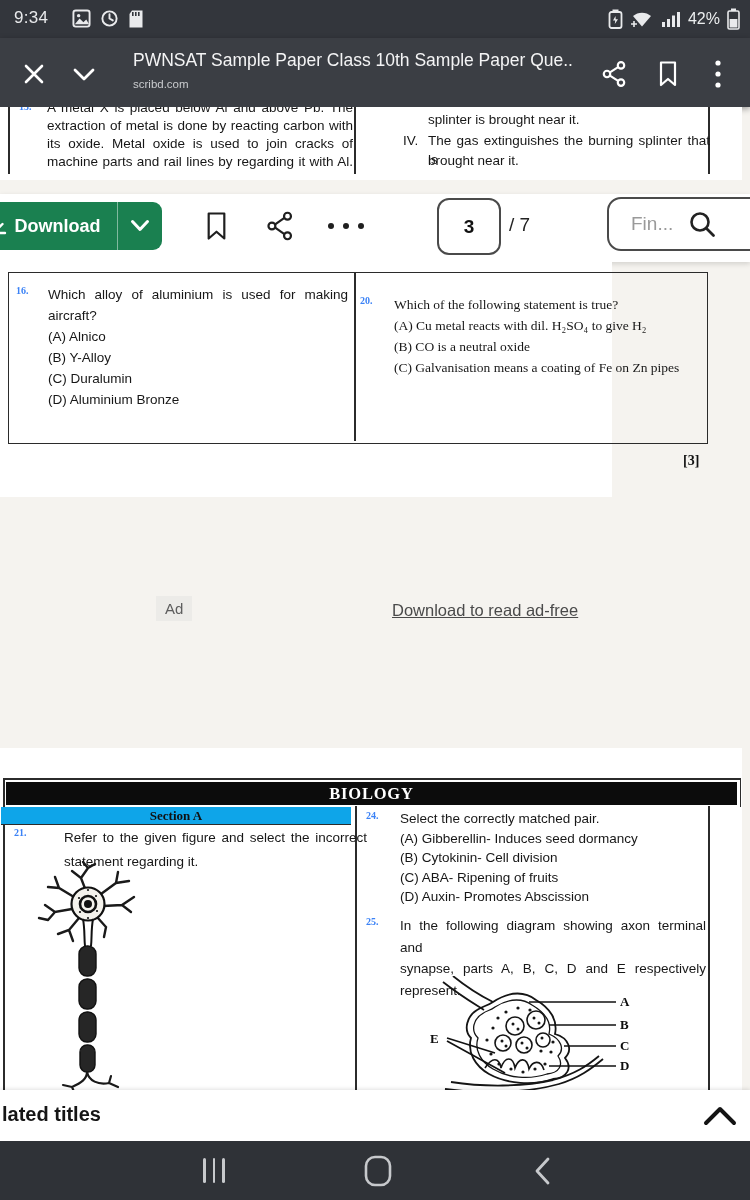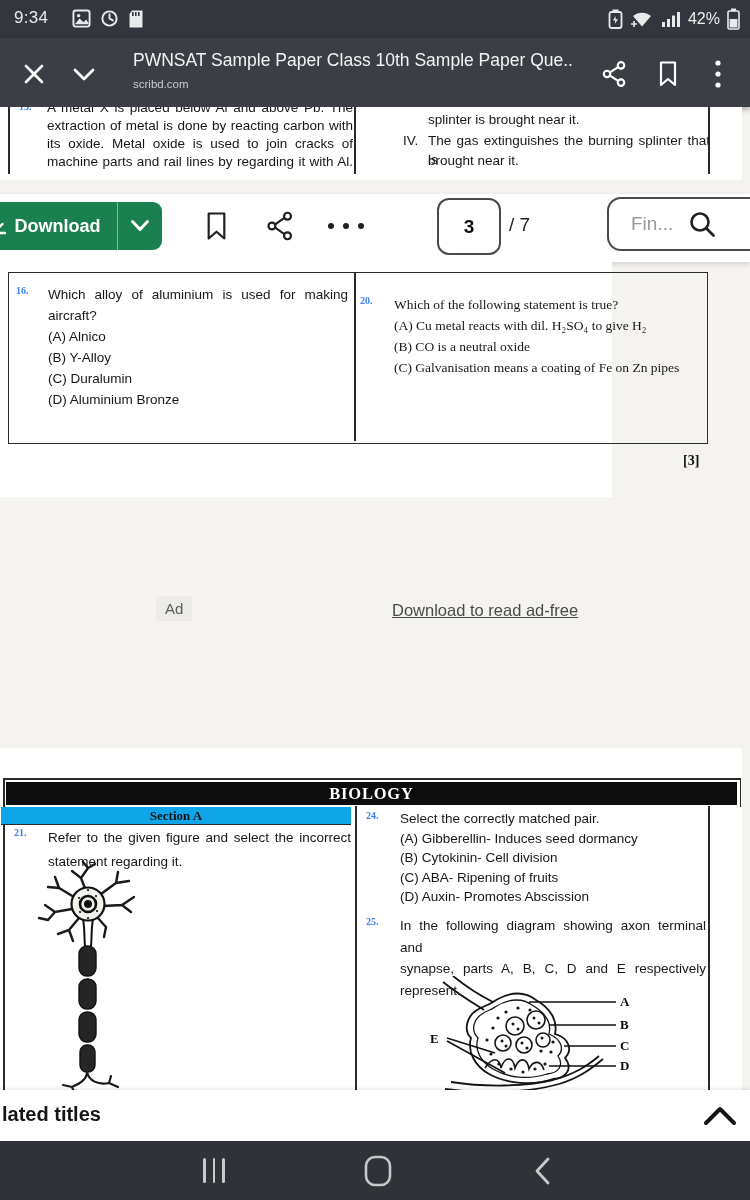--- a/index.html
+++ b/index.html
@@ -71,21 +71,21 @@
   #p2-bl{left:3px;top:30px;width:1.6px;height:312px;position:absolute;}
   #p2-br-hdr{left:739.5px;top:30px;width:1.6px;height:29px;position:absolute;}
   #bio-bar{left:6px;top:34px;width:731px;height:23px;background:#0c0c0c;position:absolute;
            color:#fff;font-family:"Liberation Serif",serif;font-weight:bold;font-size:16.5px;
            text-align:center;line-height:23px;letter-spacing:.8px;}
   #p2-div{left:355px;top:58px;width:1.6px;height:284px;position:absolute;}
   #p2-br{left:708px;top:58px;width:1.6px;height:284px;position:absolute;}
   #section-bar{left:1px;top:59px;width:350px;height:17px;background:#0ea5e9;border-bottom:1.6px solid #2b2b2b;position:absolute;
                text-align:center;font-family:"Liberation Serif",serif;font-weight:bold;font-size:13px;line-height:17px;color:#111;}
   #q21-num{left:14px;top:79px;position:absolute;}
-  #q21-body{left:48px;top:78px;width:303px;line-height:24px;position:absolute;}
+  #q21-body{left:64px;top:78px;width:303px;line-height:24px;position:absolute;}
   #q24-num{left:366px;top:62px;position:absolute;}
   #q24-body{left:400px;top:61px;width:305px;line-height:19.5px;position:absolute;}
   #q25-num{left:366px;top:168px;position:absolute;}
   #q25-body{left:400px;top:167px;width:306px;line-height:21.5px;position:absolute;}
   #neuron-fig{left:36px;top:112px;position:absolute;}
   #axon-fig{left:423px;top:228px;position:absolute;}
   .fig-label{position:absolute;font-family:"Liberation Serif",serif;font-weight:bold;font-size:13px;color:#0d0d0d;}
 
   
   #related-bar{left:0;top:1090px;width:750px;height:51px;background:#fff;box-shadow:0 -1px 4px rgba(0,0,0,.12);}

